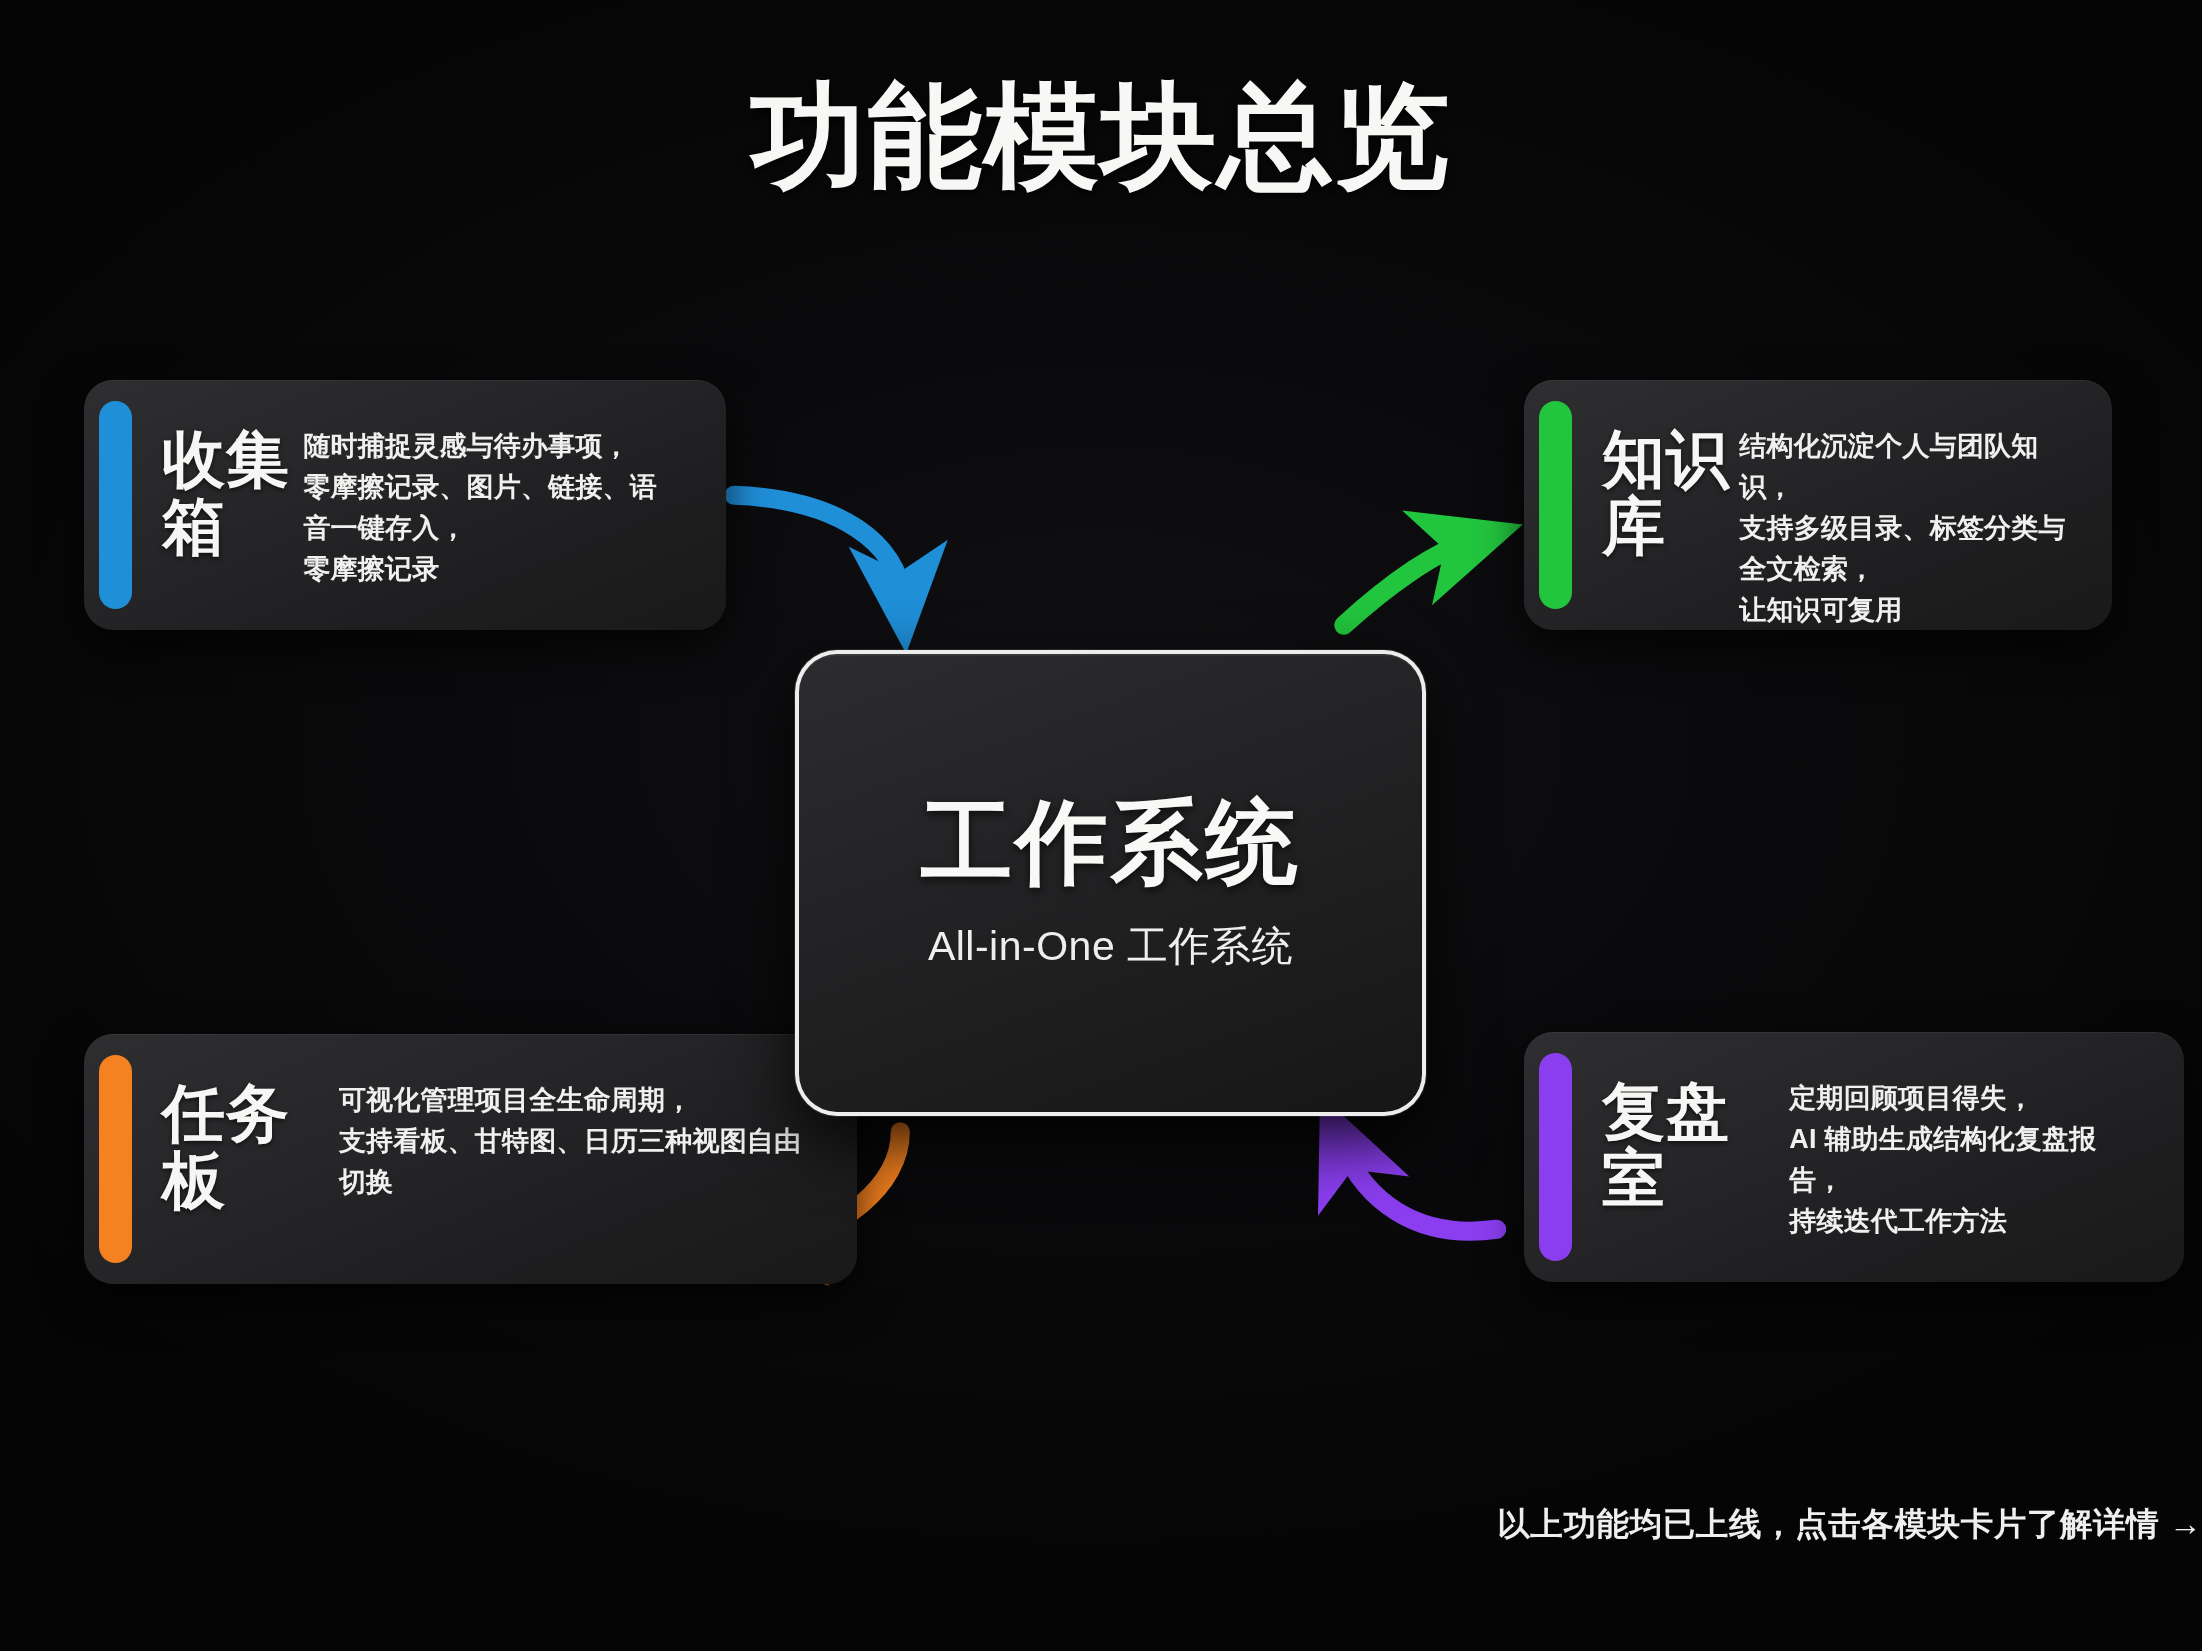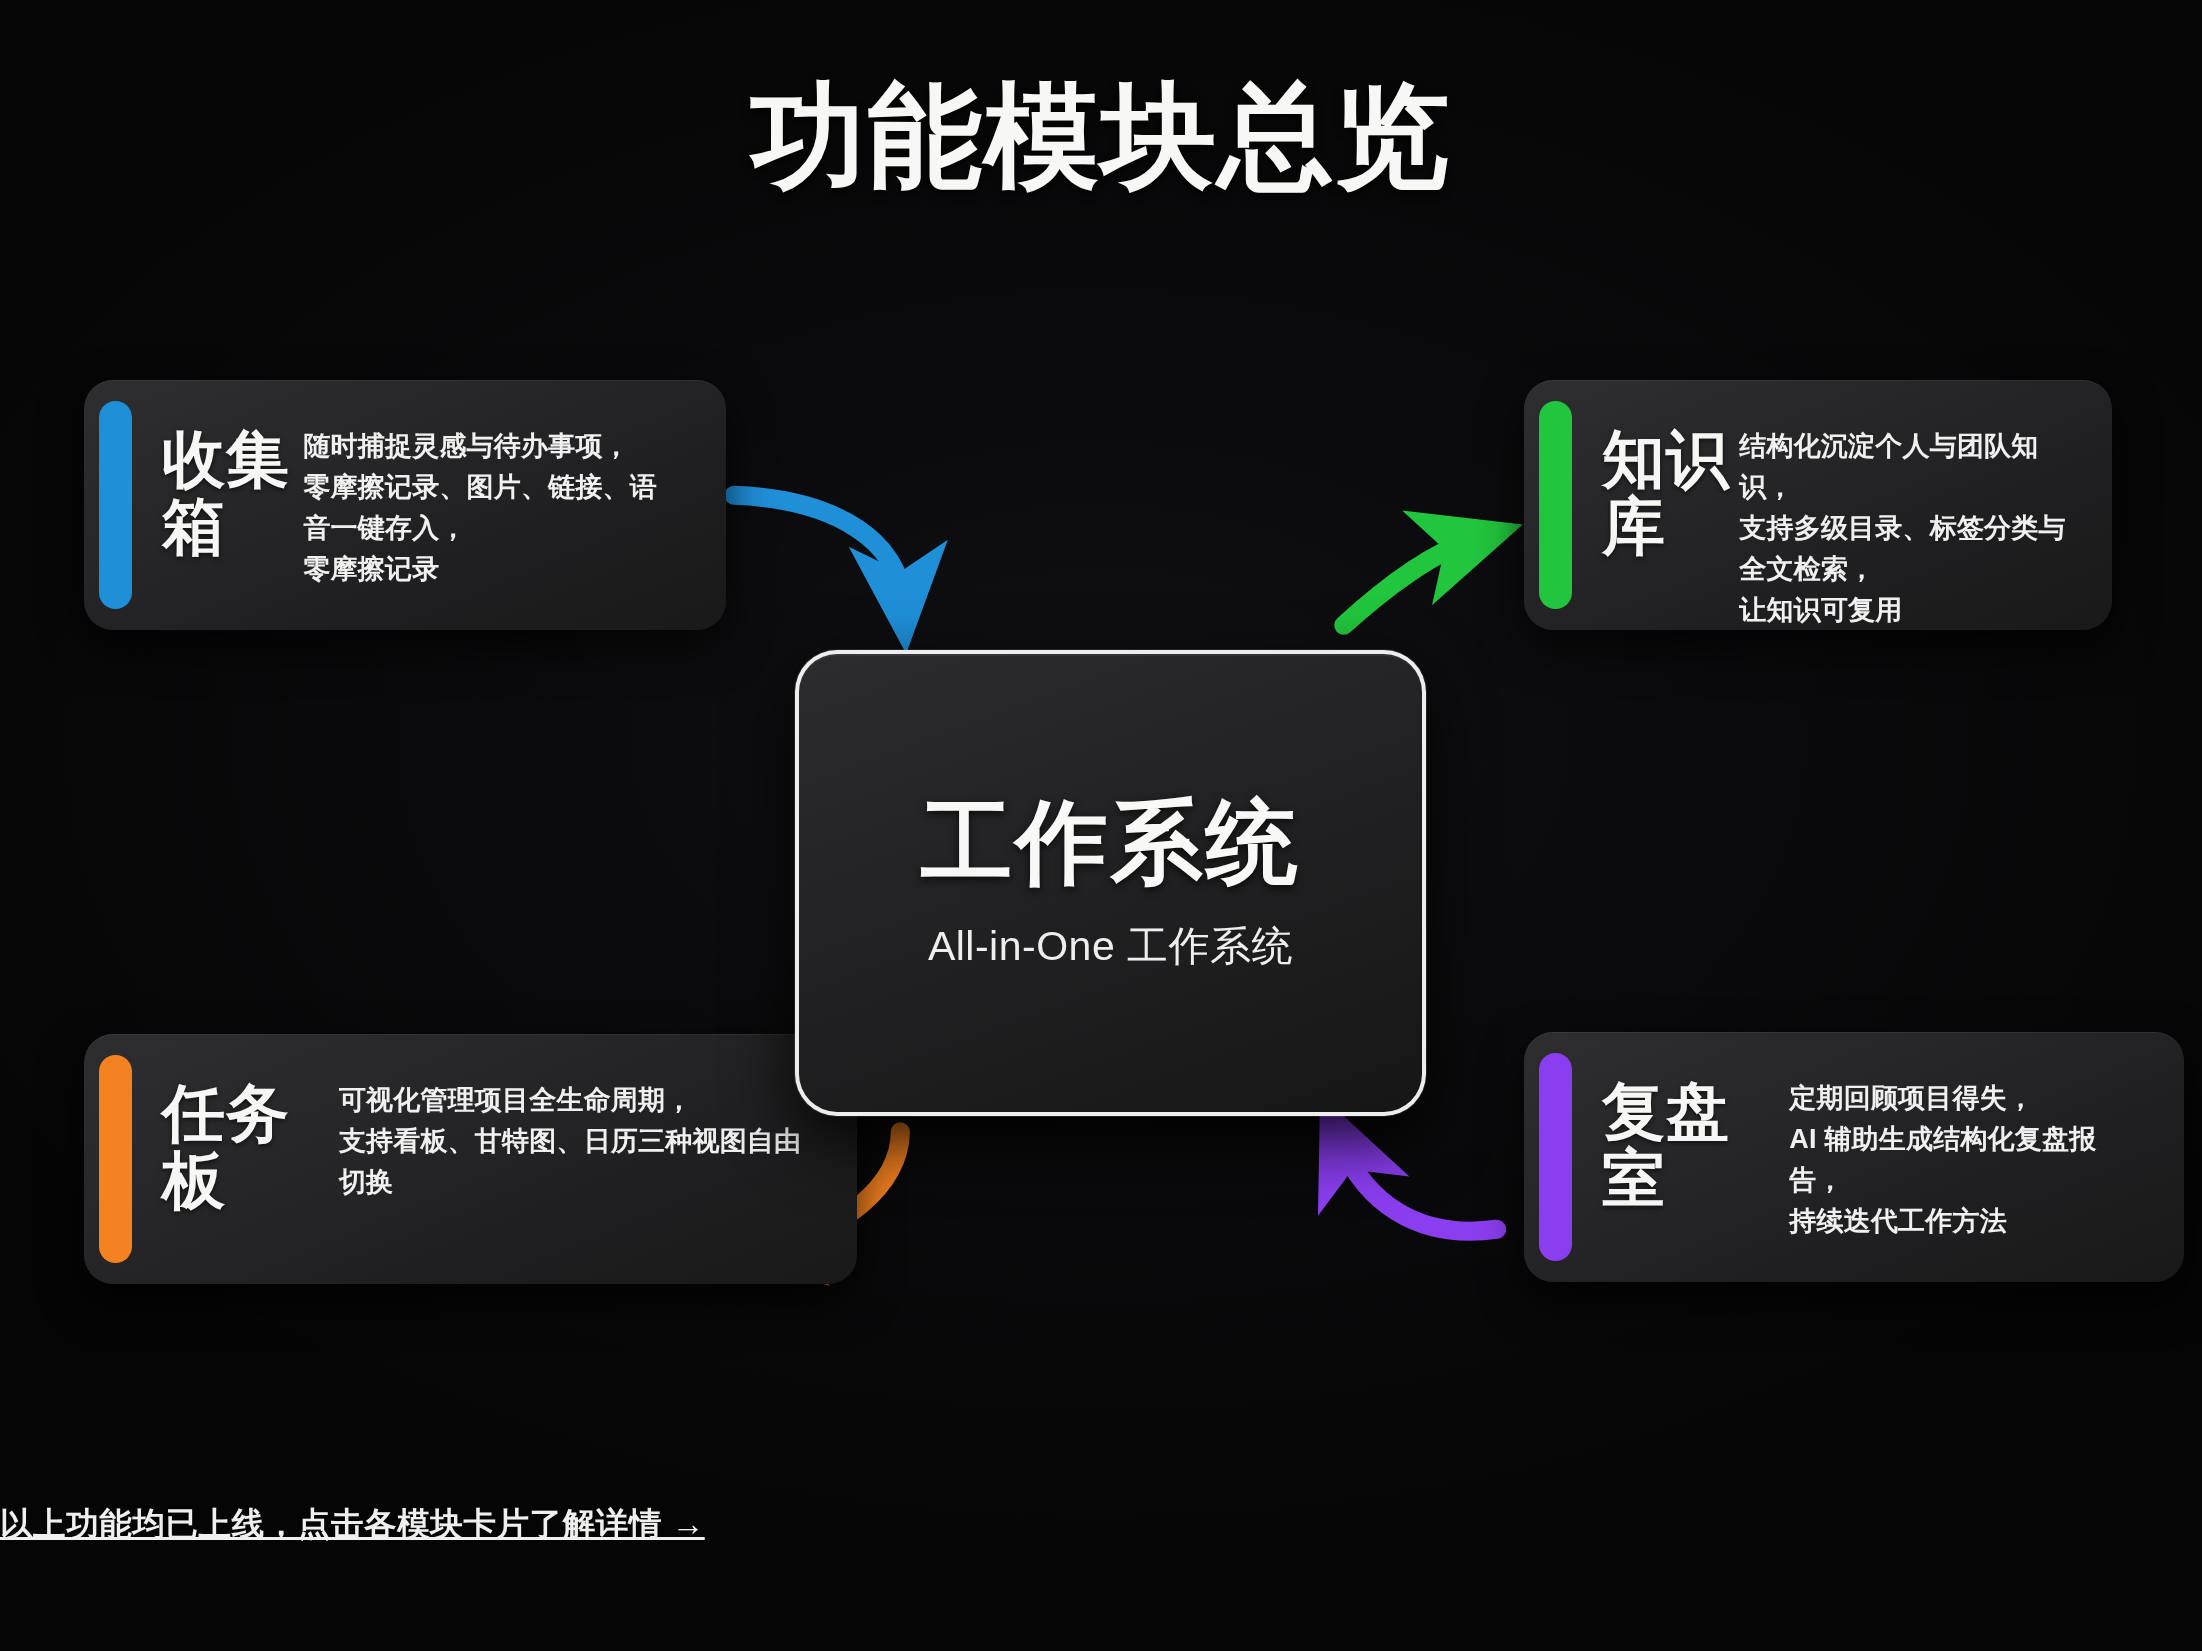--- a/index.html
+++ b/index.html
@@ -114,26 +114,25 @@
   .arrows {
     position: absolute; inset: 0;
     pointer-events: none;
   }
 
   
   .footer-note {
     position: absolute;
     left: 0; right: 0;
     top: 1503px;
-    text-align: left;
+    text-align: right;
     font-size: 32.5px;
     font-weight: 700;
     color: #efefee;
     letter-spacing: 0.6px;
-    text-decoration: underline;
   }
 </style>
 </head>
 <body>
 
 <div class="stage">
 
   <div class="page-title">功能模块总览</div>
 
   <svg class="arrows" viewBox="0 0 2304 1728" width="2202" height="1652">

